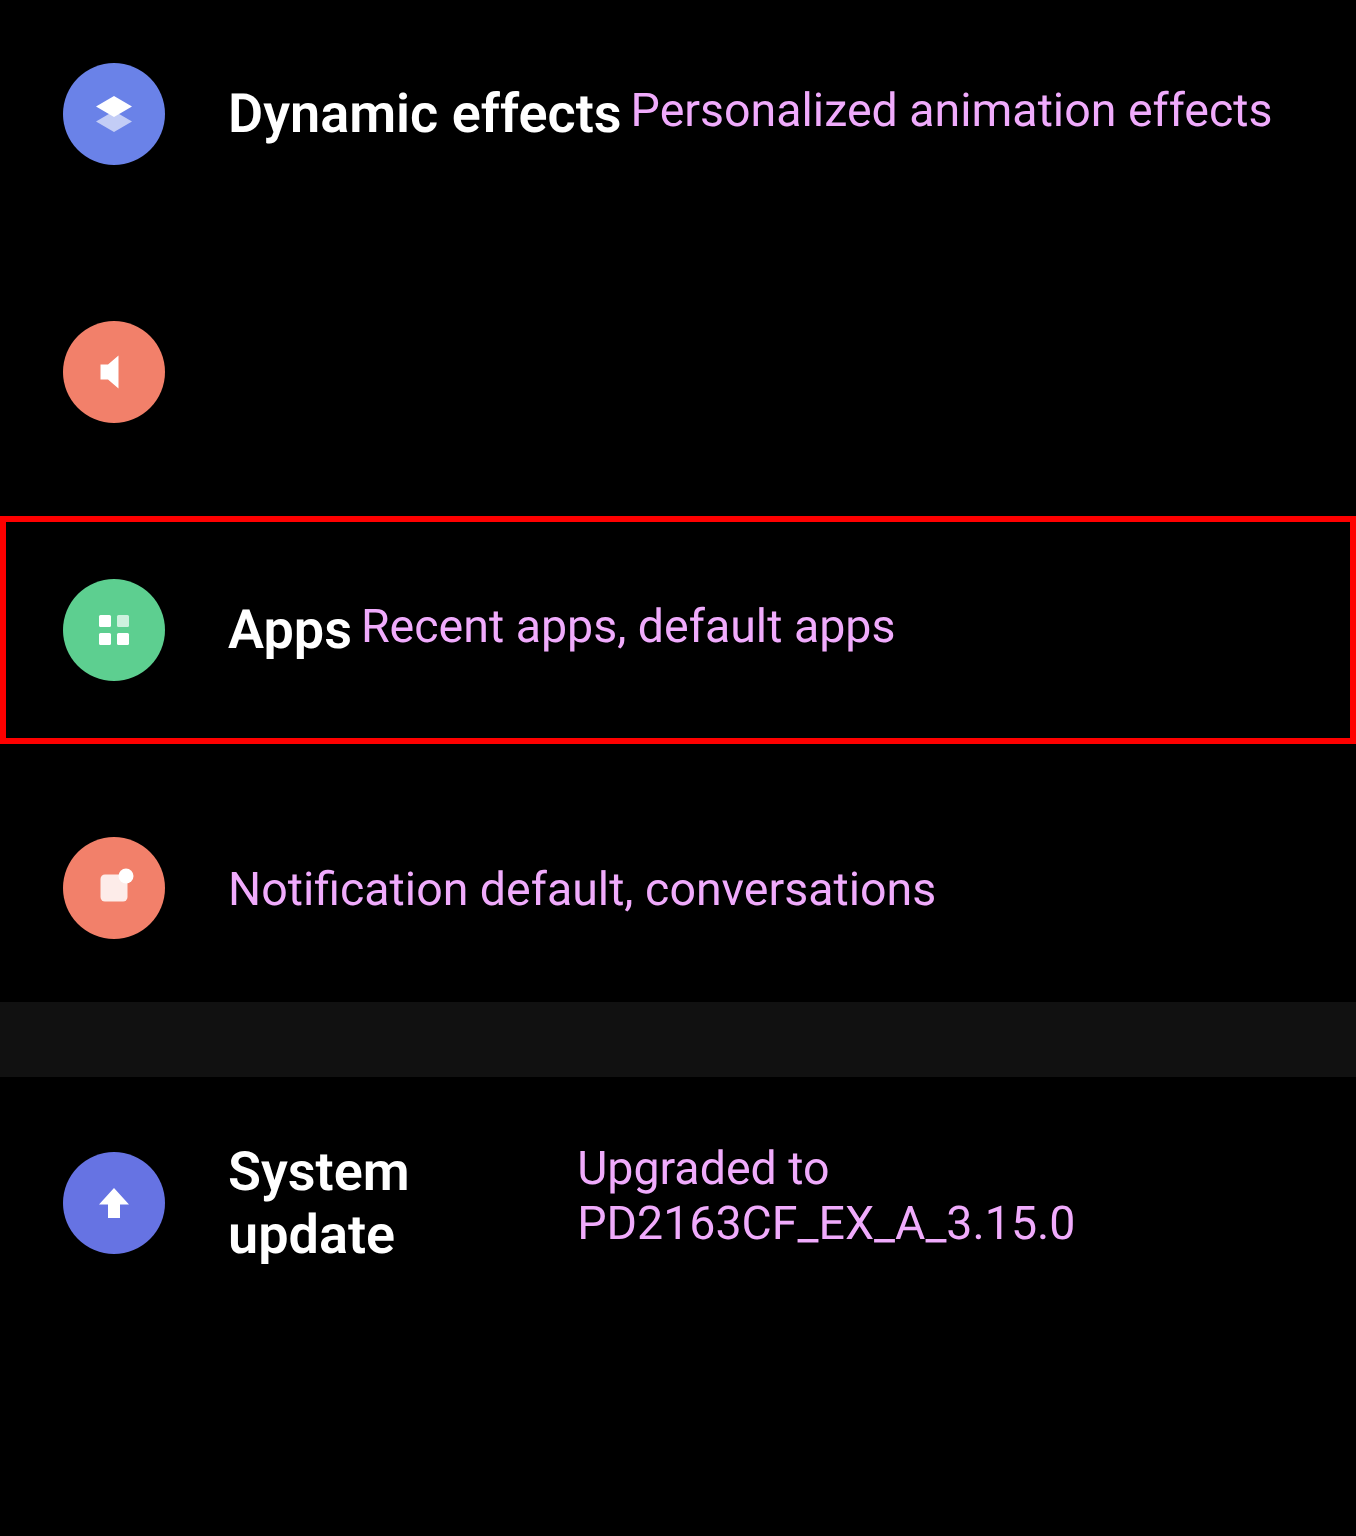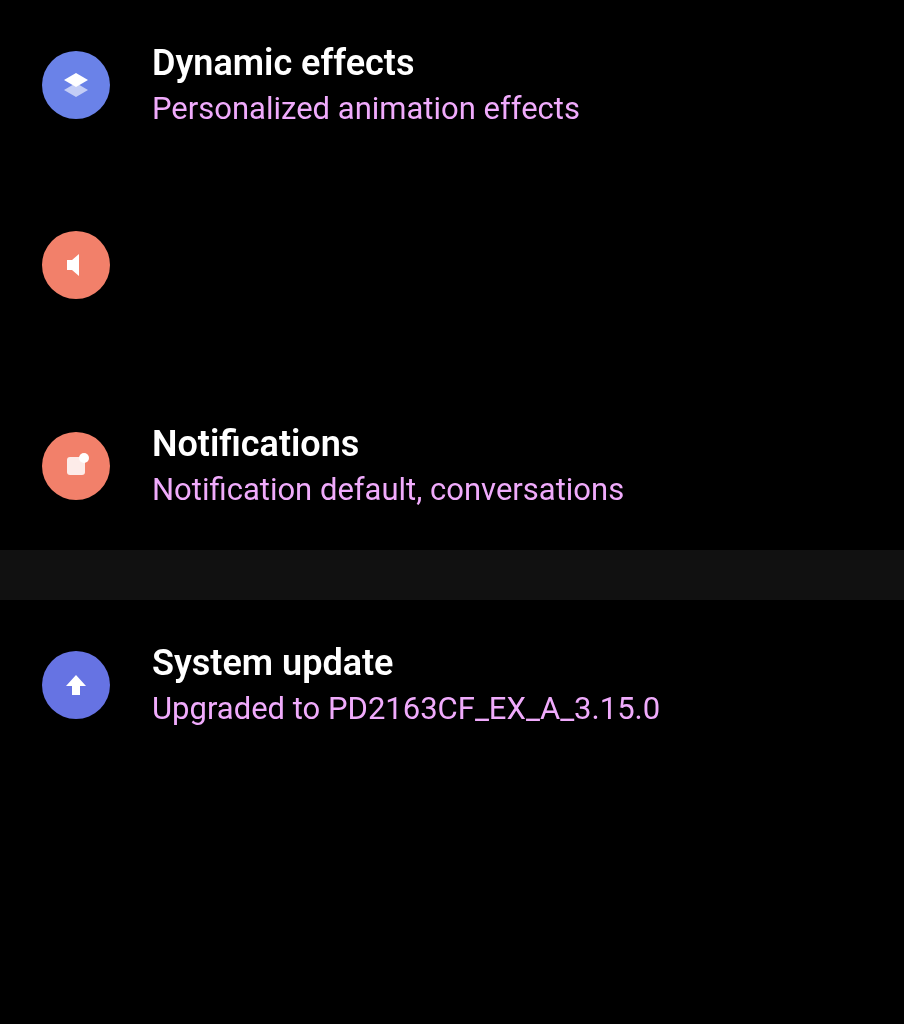--- a/index.html
+++ b/index.html
@@ -45,21 +45,21 @@
       background: #f2806a;
     }
     .icon-green {
       background: #5dcf90;
     }
     .icon-indigo {
       background: #6673e3;
     }
     .item-text {
       display: flex;
-      flex-direction: column;
+      flex-direction: row;
       gap: 6px;
     }
     .item-title {
       color: #ffffff;
       font-size: 36px;
       font-weight: 600;
     }
     .item-subtitle {
       color: #f0abfc;
       font-size: 31px;
@@ -100,32 +100,45 @@
   <div class="list-item">
     <div class="icon-circle icon-coral">
       <svg width="34" height="34" viewBox="0 0 34 34">
         <path d="M8 12 L13 12 L20 6 L20 28 L13 22 L8 22 Z" fill="#ffffff"></path>
       </svg>
     </div>
   </div>
 
   <div class="spacer-sm"></div>
 
+  <div class="list-item highlighted">
+    <div class="icon-circle icon-green">
+      <svg width="30" height="30" viewBox="0 0 30 30">
+        <rect x="5" y="5" width="8" height="8" fill="#ffffff" rx="1"></rect>
+        <rect x="17" y="5" width="8" height="8" fill="#ffffff" rx="1" opacity="0.7"></rect>
+        <rect x="5" y="17" width="8" height="8" fill="#ffffff" rx="1"></rect>
+        <rect x="17" y="17" width="8" height="8" fill="#ffffff" rx="1"></rect>
+      </svg>
+    </div>
+    <div class="item-text">
+      <div class="item-title">Apps</div>
+      <div class="item-subtitle">Recent apps, default apps</div>
+    </div>
+  </div>
 
   <div class="spacer-sm"></div>
 
   <div class="list-item">
     <div class="icon-circle icon-coral">
       <svg width="34" height="34" viewBox="0 0 34 34">
         <rect x="8" y="8" width="18" height="18" fill="#ffffff" rx="3" opacity="0.85"></rect>
         <circle cx="25" cy="9" r="5" fill="#ffffff"></circle>
       </svg>
     </div>
     <div class="item-text">
-      <div class="item-title">Notifications</div>
       <div class="item-subtitle">Notification default, conversations</div>
     </div>
   </div>
 
   <div class="divider"></div>
 
   <div class="list-item">
     <div class="icon-circle icon-indigo">
       <svg width="34" height="34" viewBox="0 0 34 34">
         <path d="M17 7 L27 18 L21 18 L21 27 L13 27 L13 18 L7 18 Z" fill="#ffffff"></path>

